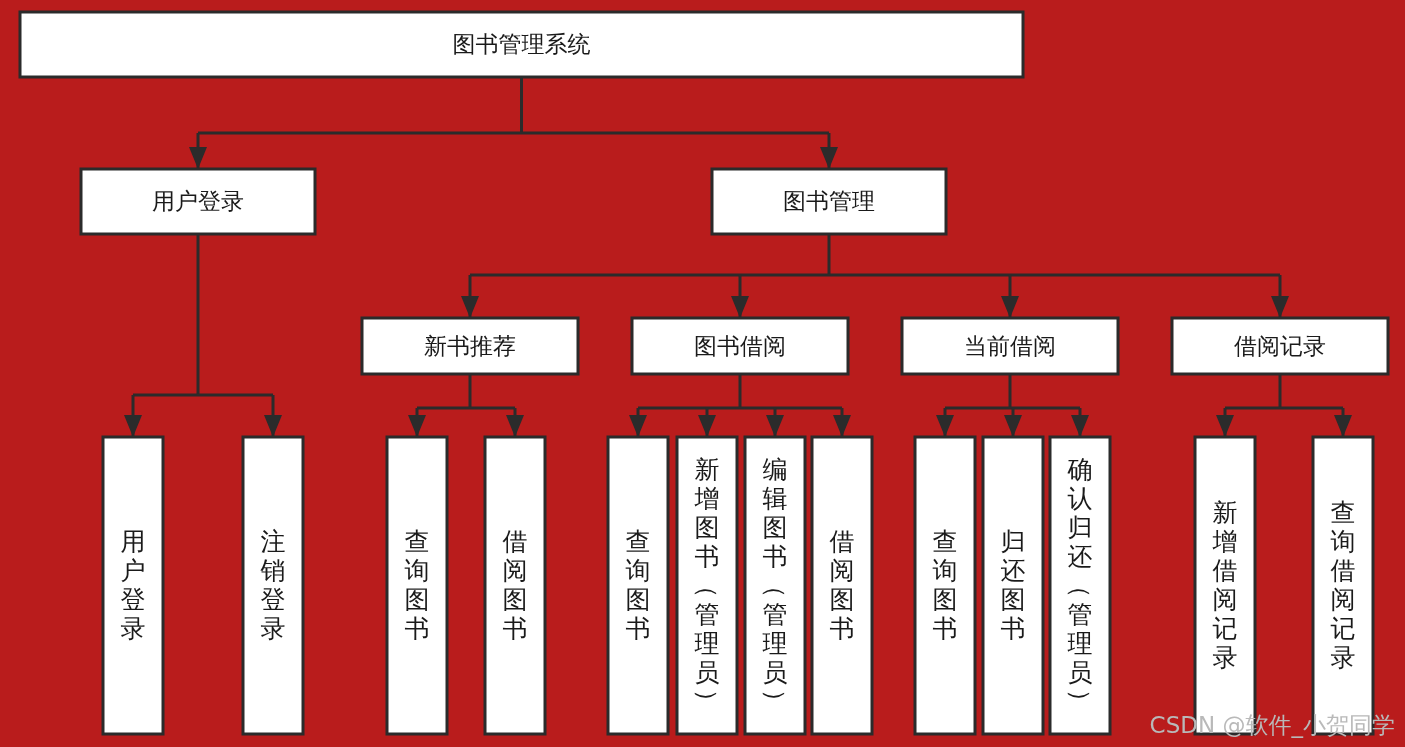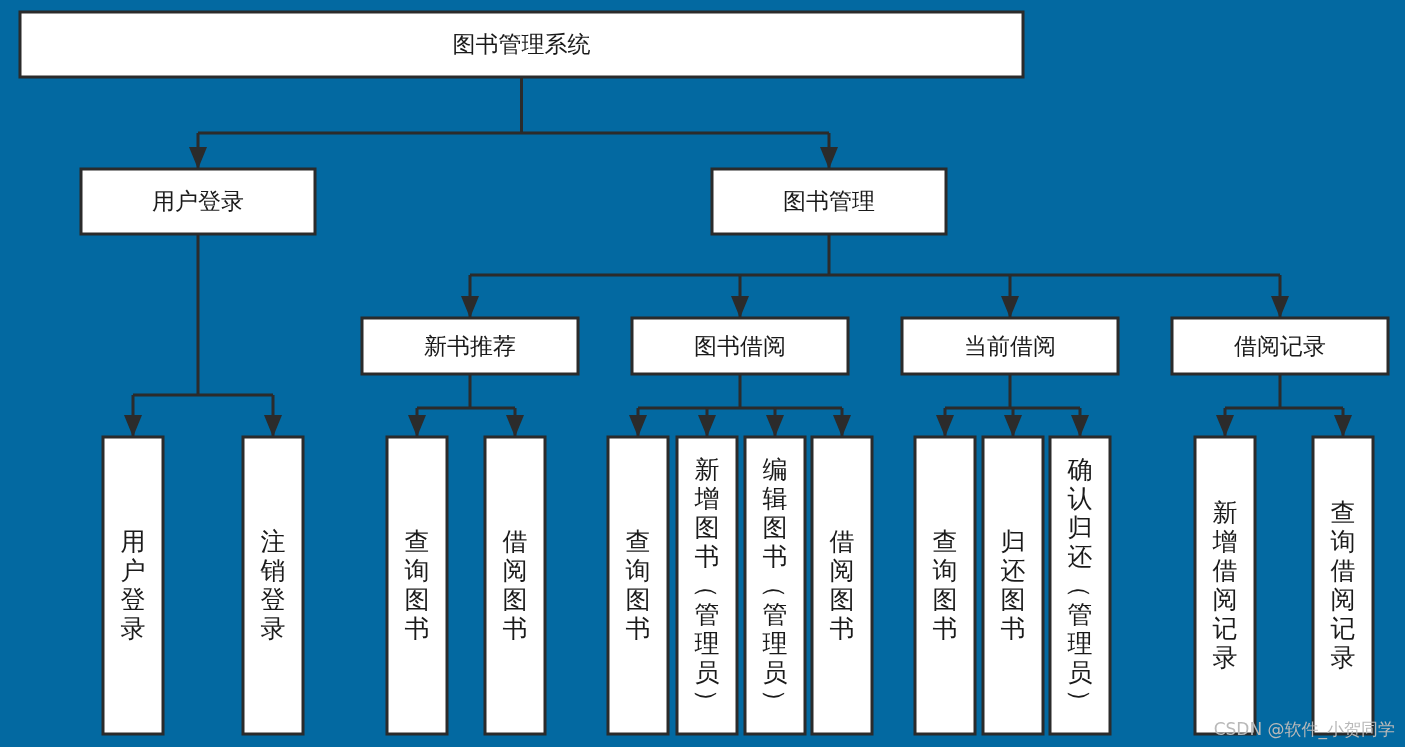--- a/index.html
+++ b/index.html
@@ -4,21 +4,21 @@
 <style>
   html, body {
     margin: 0;
     padding: 0;
     background: #ffffff;
   }
   #stage {
     position: relative;
     width: 1405px;
     height: 747px;
-    background: #0369a1;
+    background: #b91c1c;
     font-family: "DejaVu Sans", "Liberation Sans", sans-serif;
     overflow: hidden;
   }
   svg.diagram {
     position: absolute;
     left: 0;
     top: 0;
     width: 1405px;
     height: 747px;
   }
@@ -42,21 +42,21 @@
     font-size: 23px;
     fill: #1a1a1a;
     text-anchor: middle;
     dominant-baseline: middle;
   }
   .watermark {
     position: absolute;
     right: 10px;
     bottom: 6px;
     font-family: "DejaVu Sans", "Liberation Sans", sans-serif;
-    font-size: 17px;
+    font-size: 23px;
     color: #b9b9b9;
     white-space: nowrap;
     user-select: none;
   }
 </style>
 </head>
 <body>
 
 <div id="stage">
 

